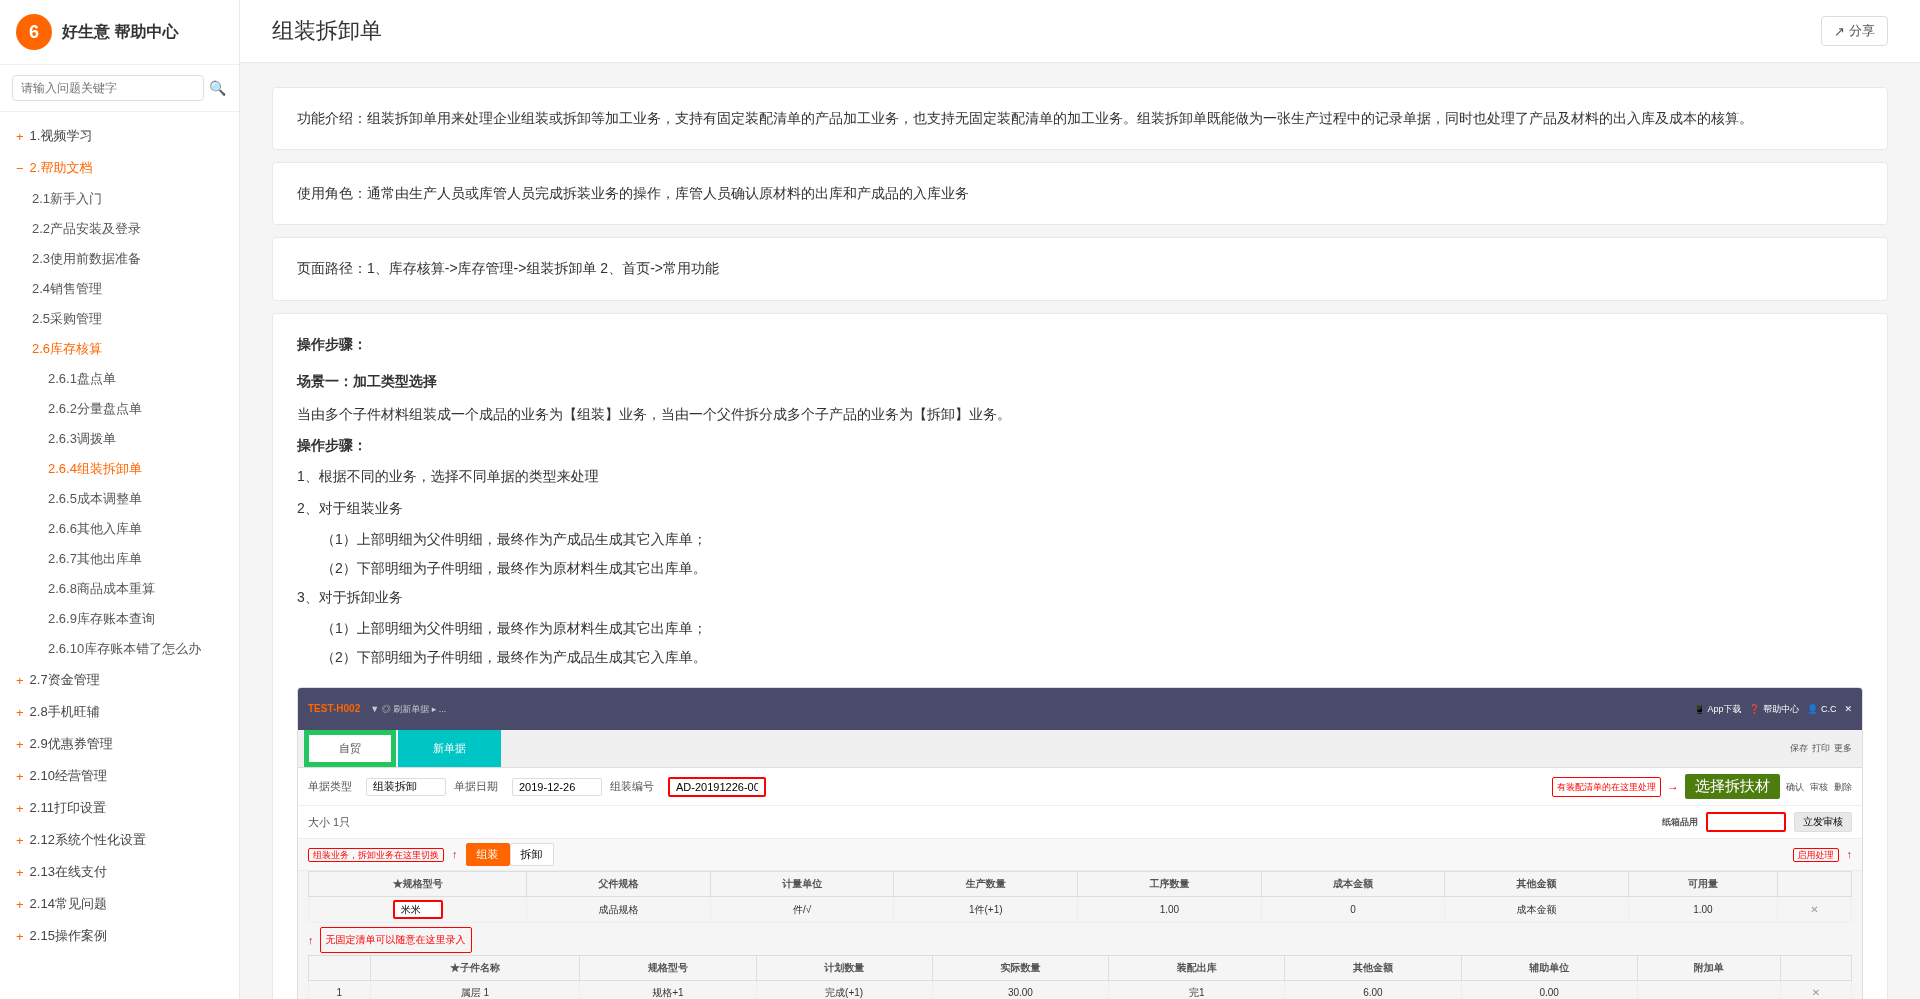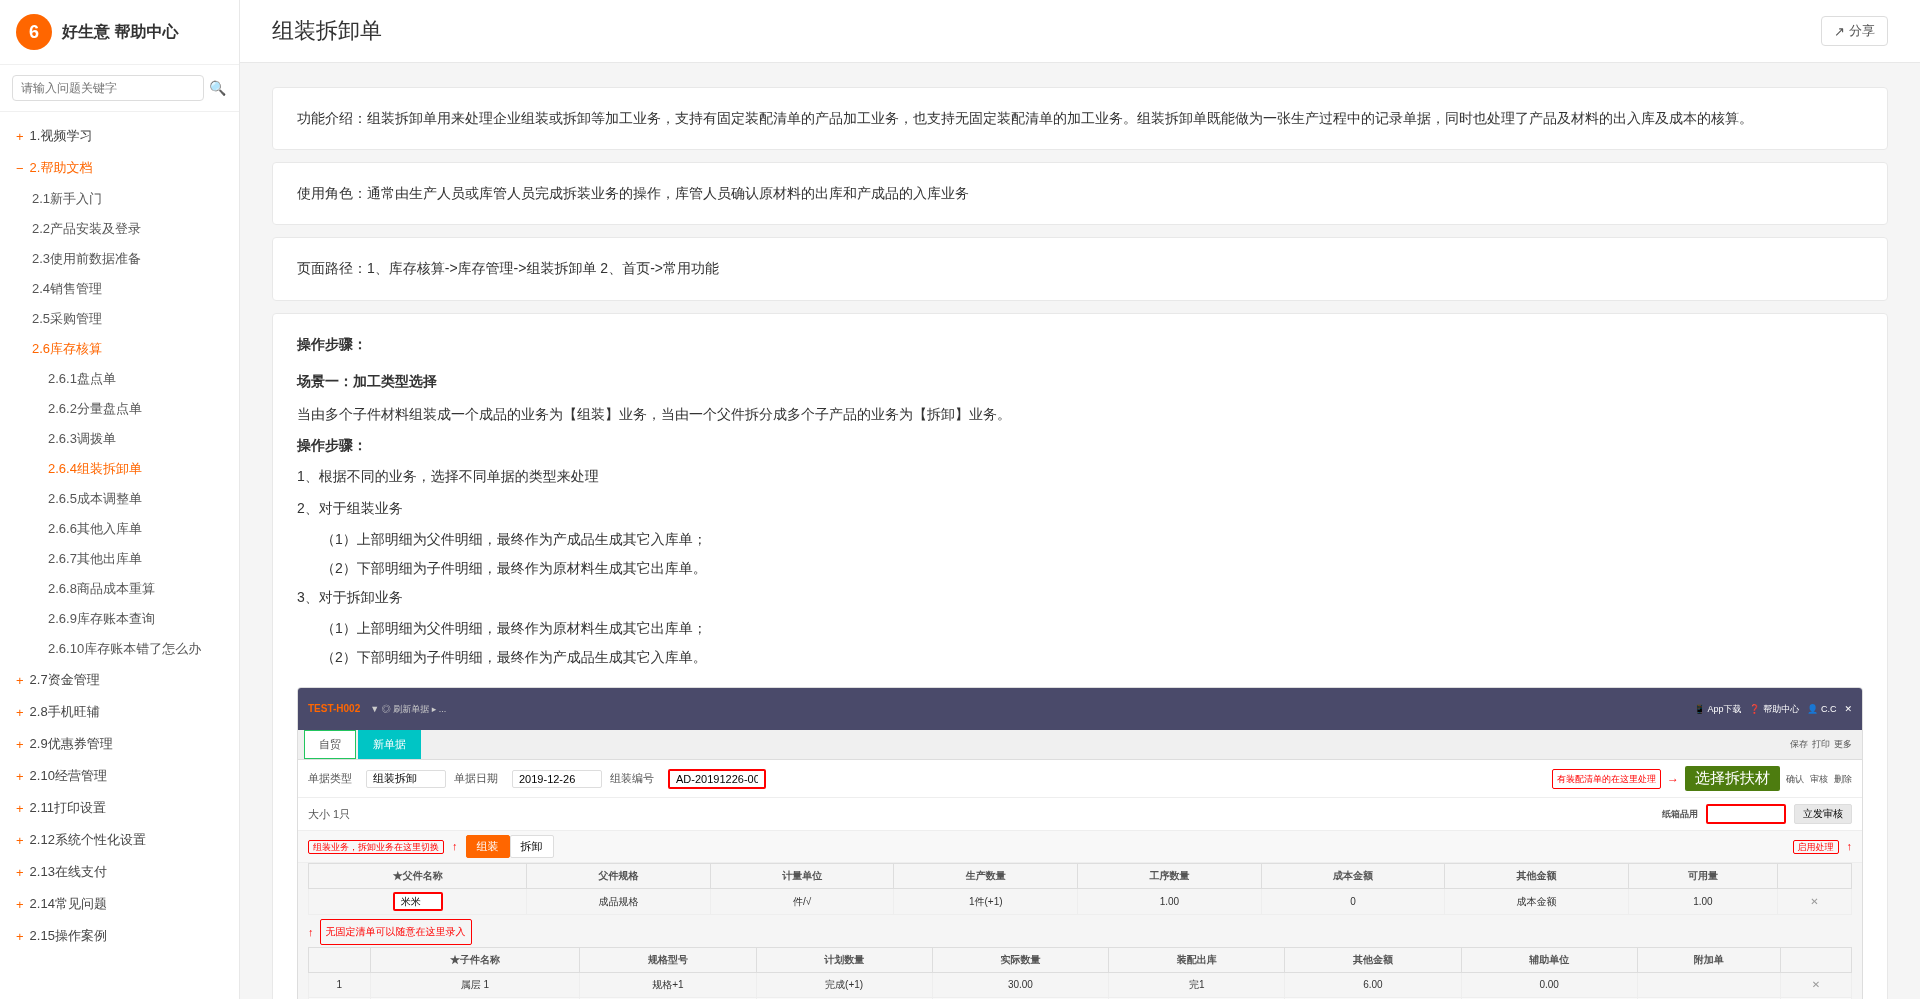--- a/index.html
+++ b/index.html
@@ -133,24 +133,24 @@
       margin-top: 16px;
     }
 
     
     .inner-app {
       background: #f5f5f5;
       position: relative;
       width: 100%;
     }
     .inner-tab {
-      padding: 4px 14px;
+      padding: 4px 30px;
       font-size: 11px;
       color: #555;
-      border: 1px solid #22c55e;
+      border: 5px solid #22c55e;
       background: #fff;
       cursor: pointer;
       margin-right: 2px;
     }
     .inner-tab.active { background: #00c5c5; color: #fff; border-color: #00c5c5; }
     .inner-form-row {
       display: flex; align-items: center; gap: 8px;
       padding: 6px 10px;
       background: #fff;
       border-bottom: 1px solid #eee;
@@ -384,21 +384,21 @@
             <div style="color:red;font-size:9px;">
               <span style="border:1px solid red;padding:1px 4px;border-radius:2px;">启用处理</span>
             </div>
             <span style="color:red;font-size:11px;">↑</span>
           </div>
 
           <div style="padding:0 10px 4px;">
             <table class="inner-table">
               <thead>
                 <tr>
-                  <th>★父件名称</th>
+                  <th>★规格型号</th>
                   <th>父件规格</th>
                   <th>计量单位</th>
                   <th>生产数量</th>
                   <th>工序数量</th>
                   <th>成本金额</th>
                   <th>其他金额</th>
                   <th>可用量</th>
                   <th></th>
                 </tr>
               </thead>

